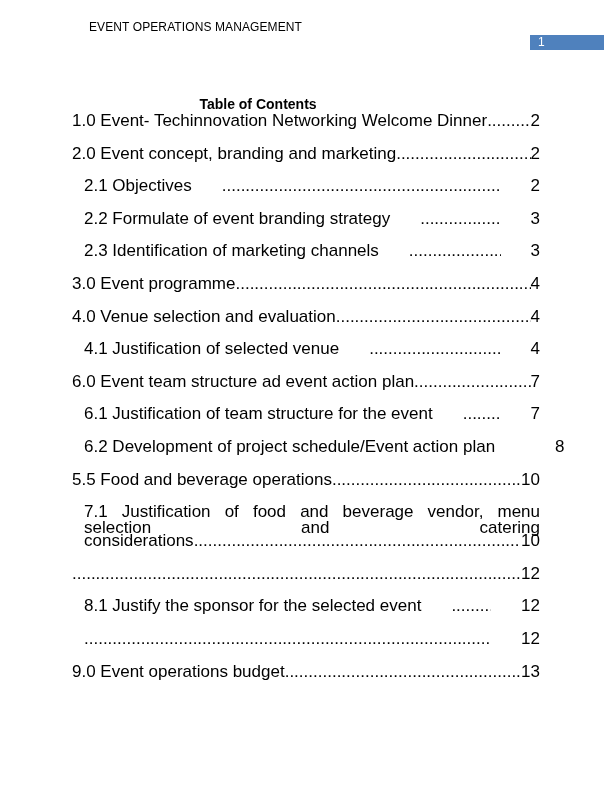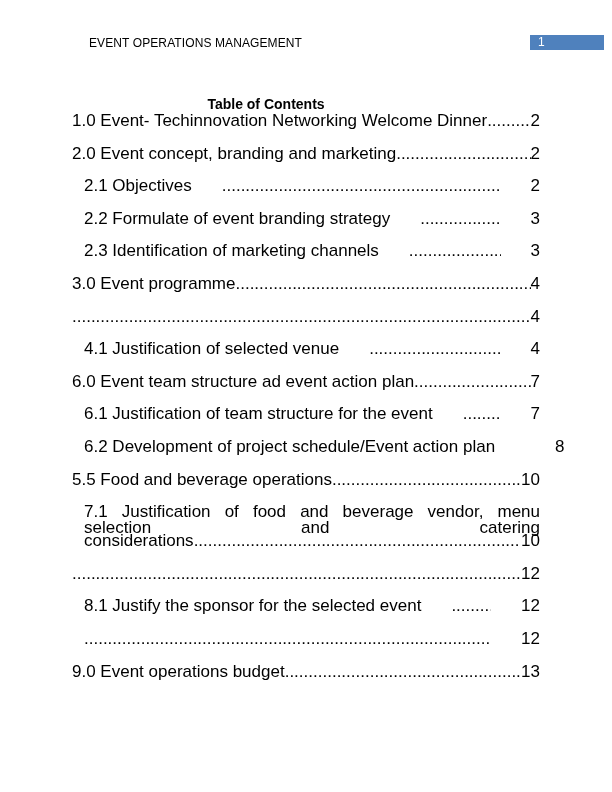--- a/index.html
+++ b/index.html
@@ -1,22 +1,22 @@
 <!DOCTYPE html>
 <html><head>
 <meta charset="utf-8">
 <style>
   html, body { margin: 0; padding: 0; background: #ffffff; }
   body { width: 612px; height: 792px; position: relative; overflow: hidden;
          font-family: "Liberation Sans", sans-serif; color: #000; }
-  .header-title { position: absolute; left: 89px; top: 36px; font-size: 12px; letter-spacing: 0.1px; }
+  .header-title { position: absolute; left: 89px; top: 20px; font-size: 12px; letter-spacing: 0.1px; }
   .page-num-box { position: absolute; left: 530px; top: 35px; width: 74px; height: 15px;
                   background: #4f81bd; color: #fff; font-size: 12px; line-height: 15px;
                   padding-left: 8px; box-sizing: border-box; }
-  .toc-title { position: absolute; left: 8px; width: 516px; top: 96px; text-align: center;
+  .toc-title { position: absolute; left: 0; width: 516px; top: 96px; text-align: center;
                font-weight: bold; font-size: 14px; }
   .toc { position: absolute; left: 72px; top: 113px; width: 468px; }
   .toc-entry { display: flex; align-items: flex-start; font-size: 17px; height: 32.6px; line-height: 16px; }
   .toc-entry.level-2 { padding-left: 12px; gap: 30px; }
   .toc-entry .label { white-space: nowrap; }
   .toc-entry .leader { flex: 1; overflow: hidden; white-space: nowrap; }
   .toc-entry .leader::after { content: "..............................................................................................................................................................................................................."; }
   .toc-entry .page { white-space: nowrap; }
   .toc-entry.wrap { display: block; height: auto; padding-left: 12px; }
   .wrap .line1 { text-align: justify; text-align-last: justify; height: 29px; line-height: 16px; }
@@ -57,20 +57,21 @@
       <span class="label">2.3 Identification of marketing channels</span>
       <span class="leader"></span>
       <span class="page">3</span>
     </div>
   <div class="toc-entry level-1">
       <span class="label">3.0 Event programme</span>
       <span class="leader"></span>
       <span class="page">4</span>
     </div>
   <div class="toc-entry level-1">
+      <span class="label">4.0 Venue selection and evaluation</span>
       <span class="leader"></span>
       <span class="page">4</span>
     </div>
   <div class="toc-entry level-2">
       <span class="label">4.1 Justification of selected venue</span>
       <span class="leader"></span>
       <span class="page">4</span>
     </div>
   <div class="toc-entry level-1">
       <span class="label">6.0 Event team structure ad event action plan</span>

